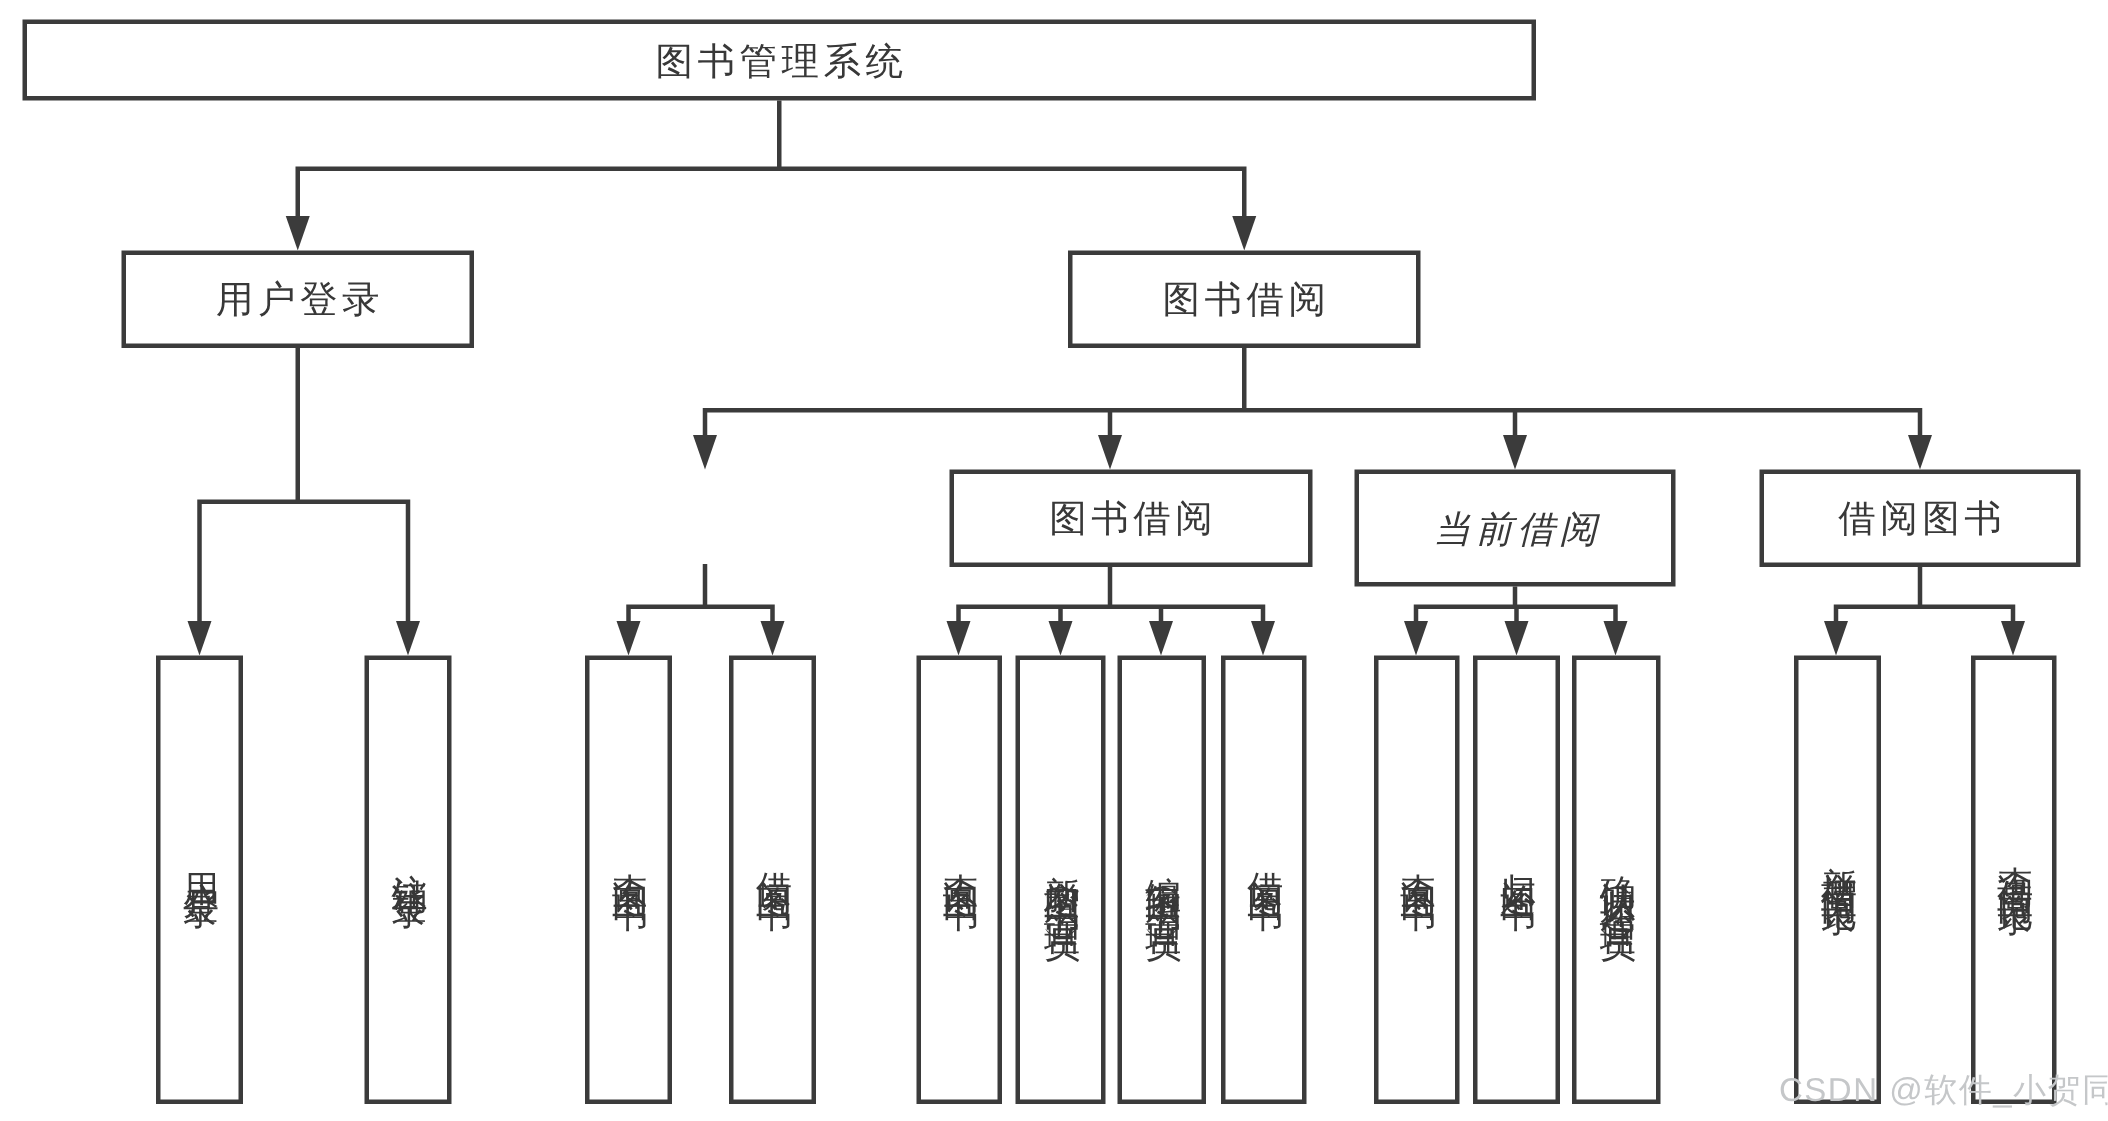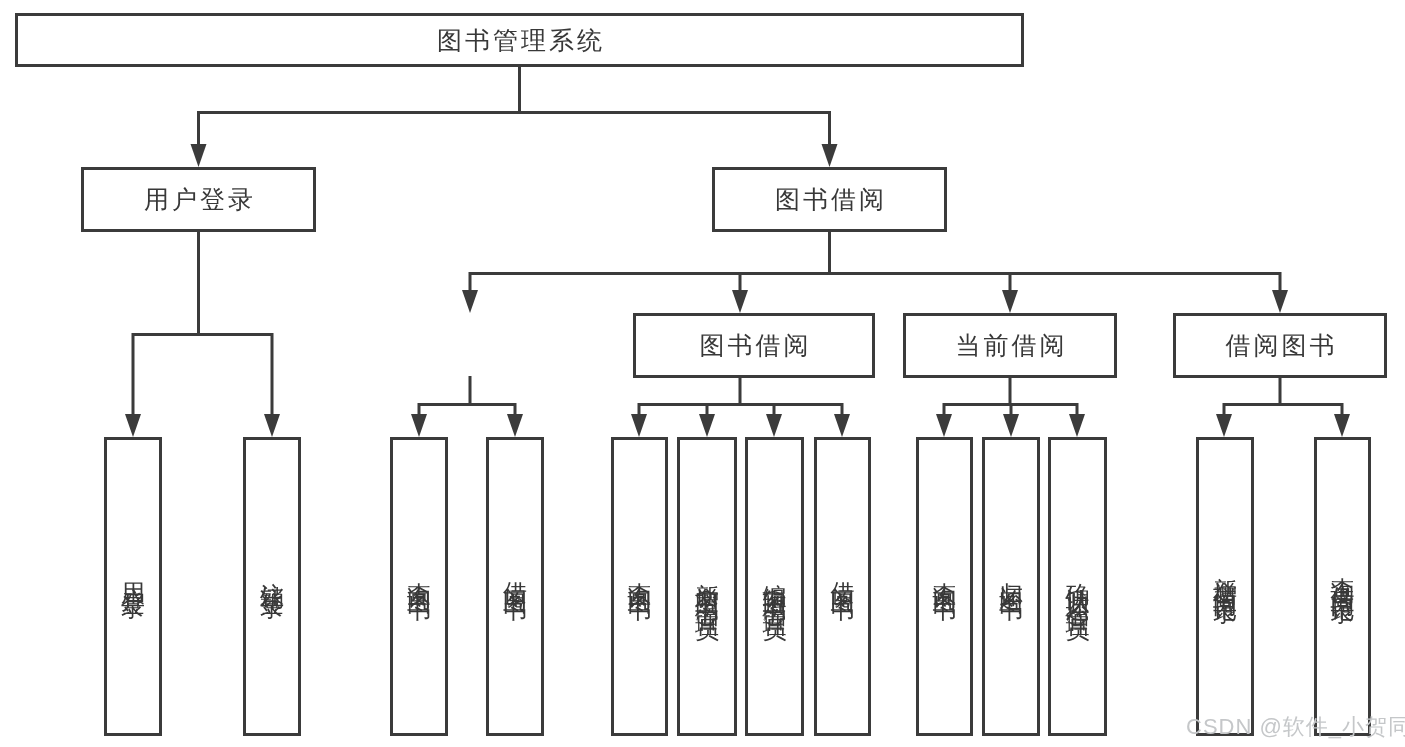--- a/index.html
+++ b/index.html
@@ -100,21 +100,21 @@
       <polygon points="1334,414 1350,414 1342,437"></polygon>
     </g>
   </svg>
 
   <div class="box h" style="left:15px; top:13px; width:1009px; height:54px;">图书管理系统</div>
 
   <div class="box h" style="left:81px; top:167px; width:235px; height:65px;">用户登录</div>
   <div class="box h" style="left:712px; top:167px; width:235px; height:65px;">图书借阅</div>
 
   <div class="box h" style="left:633px; top:313px; width:242px; height:65px;">图书借阅</div>
-  <div class="box h" style="left:903px; top:313px; width:214px; height:65px;">当前借阅</div>
+  <div class="box h" style="left:903px; top:313px; width:214px; height:78px;font-style:italic;">当前借阅</div>
   <div class="box h" style="left:1173px; top:313px; width:214px; height:65px;">借阅图书</div>
 
   <div class="box v short" style="left:104px; top:437px; width:58px; height:299px;">
     <span>用户登录</span>
   </div>
   <div class="box v short" style="left:243px; top:437px; width:58px; height:299px;">
     <span>注销登录</span>
   </div>
 
   <div class="box v short" style="left:390px; top:437px; width:58px; height:299px;">

